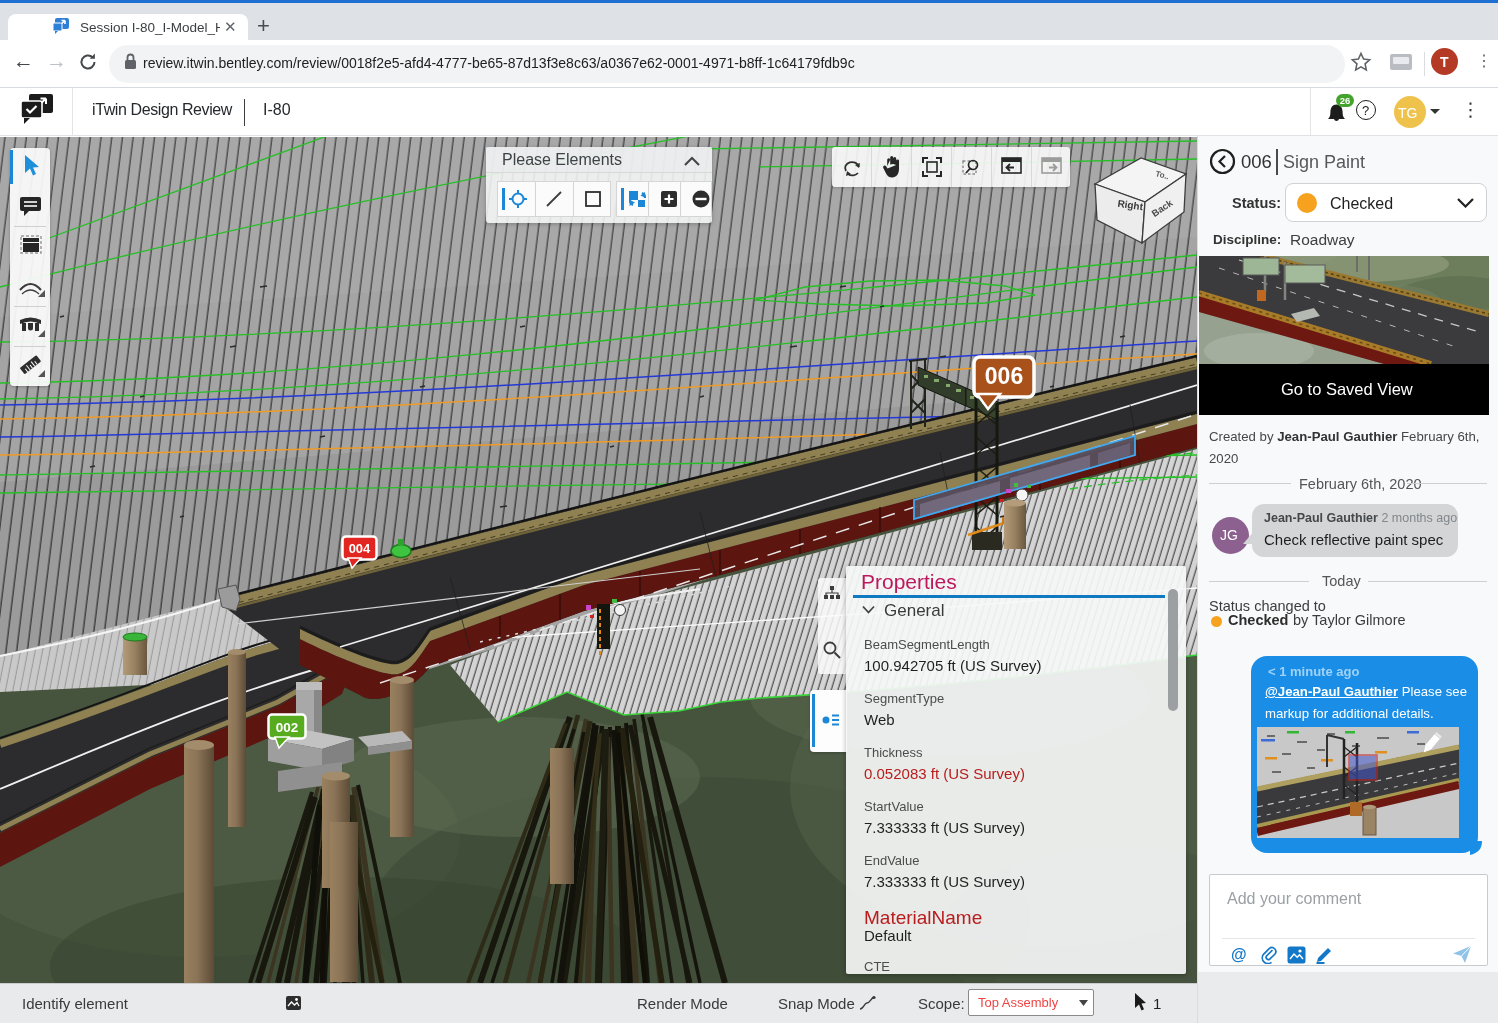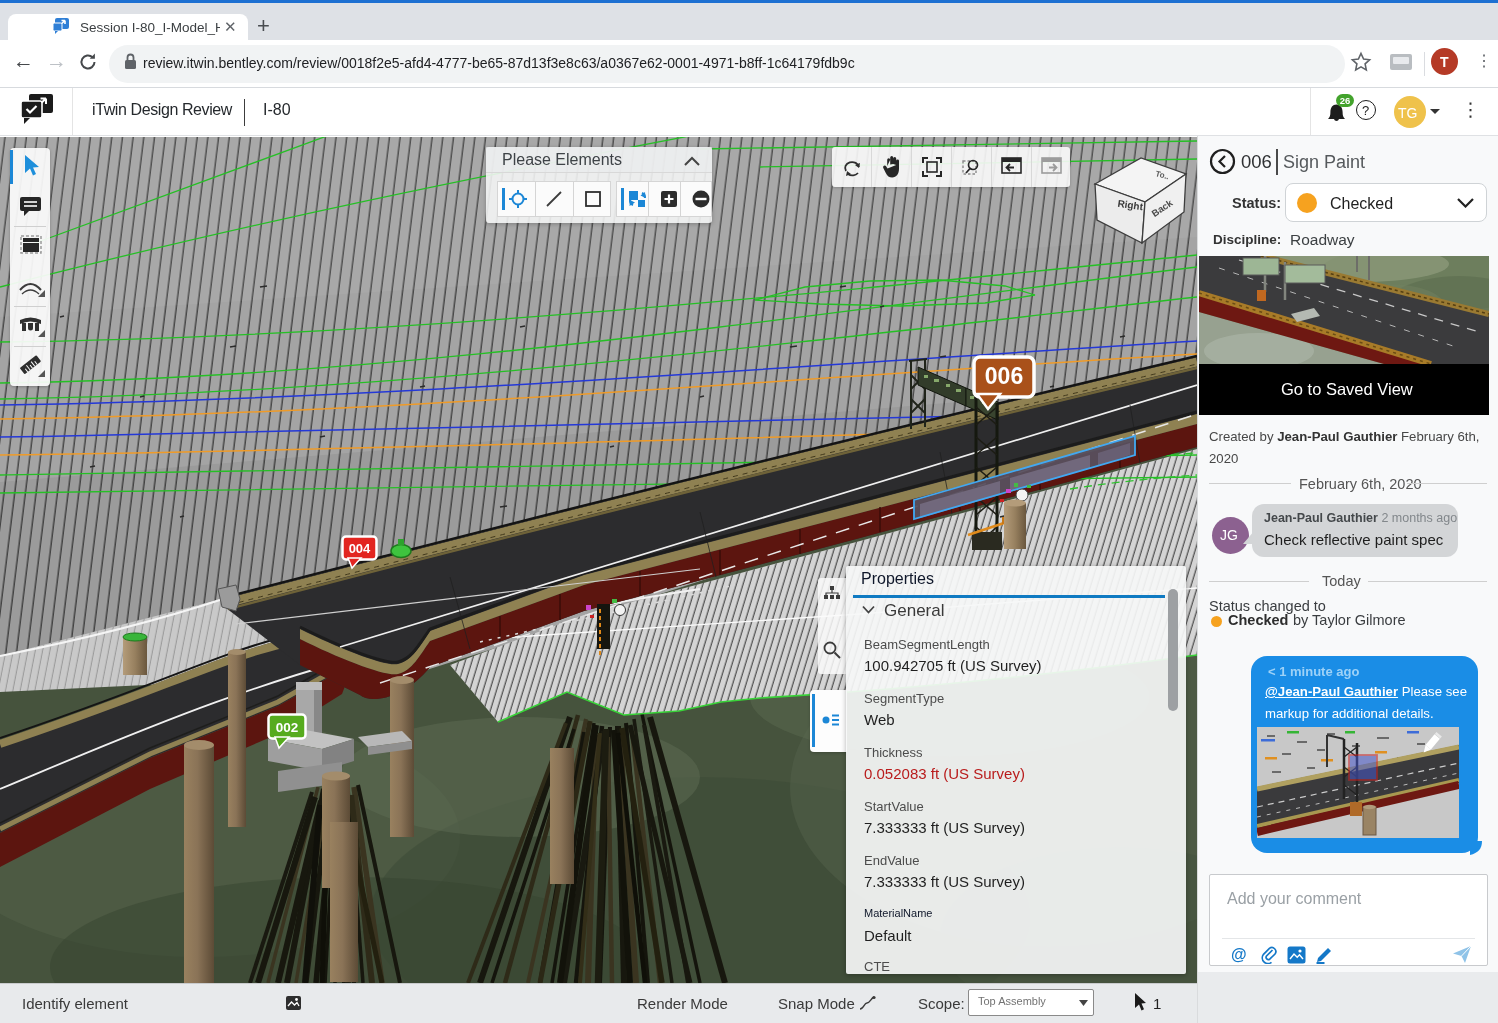--- a/index.html
+++ b/index.html
@@ -526,57 +526,57 @@
 <div class="ab" style="left:812px;top:694px;width:3px;height:53px;background:#1c87d6"></div>
 <svg class="ab" style="left:822px;top:712px" width="18" height="16" viewBox="0 0 18 16">
 <circle cx="4" cy="8" r="3.5" fill="#1c87d6"></circle>
 <g stroke="#1c87d6" stroke-width="2">
       <line x1="10" y1="3.5" x2="17" y2="3.5"></line>
       <line x1="10" y1="8" x2="17" y2="8"></line>
       <line x1="10" y1="12.5" x2="17" y2="12.5"></line>
     </g>
 </svg>
 <div class="ab" style="left:846px;top:566px;width:340px;height:408px;background:rgba(246,247,247,0.92);border-radius:2px;box-shadow:0 1px 5px rgba(0,0,0,0.3)"></div>
-<div class="tx" style="left:861px;top:570px;font-size:16px;color:#0f172a">Properties</div>
+<div class="tx" style="left:861px;top:570px;font-size:21px;color:#be185d">Properties</div>
 <div class="ab" style="left:853px;top:595px;width:312px;height:2.5px;background:#0f7ac2"></div>
 <div class="ab" style="left:1168px;top:589px;width:10px;height:122px;background:#9da0a3;border-radius:5px"></div>
 <svg class="ab" style="left:862px;top:605px" width="13" height="9" viewBox="0 0 13 9">
     <path d="M1 1.5 L6.5 7.5 L12 1.5" fill="none" stroke="#444" stroke-width="1.8"></path>
   </svg>
 <div class="tx" style="left:884px;top:601px;font-size:17px;color:#3a3a3a">General</div>
 <div class="tx" style="left:864px;top:637px;font-size:13px;color:#4c4c4c">BeamSegmentLength</div>
 <div class="tx" style="left:864px;top:657px;font-size:15px;color:#1f1f1f">100.942705 ft (US Survey)</div>
 <div class="tx" style="left:864px;top:691px;font-size:13px;color:#4c4c4c">SegmentType</div>
 <div class="tx" style="left:864px;top:711px;font-size:15px;color:#1f1f1f">Web</div>
 <div class="tx" style="left:864px;top:745px;font-size:13px;color:#4c4c4c">Thickness</div>
 <div class="tx" style="left:864px;top:765px;font-size:15px;color:#b91c1c">0.052083 ft (US Survey)</div>
 <div class="tx" style="left:864px;top:799px;font-size:13px;color:#4c4c4c">StartValue</div>
 <div class="tx" style="left:864px;top:819px;font-size:15px;color:#1f1f1f">7.333333 ft (US Survey)</div>
 <div class="tx" style="left:864px;top:853px;font-size:13px;color:#4c4c4c">EndValue</div>
 <div class="tx" style="left:864px;top:873px;font-size:15px;color:#1f1f1f">7.333333 ft (US Survey)</div>
-<div class="tx" style="left:864px;top:907px;font-size:11px;color:#0f172a">MaterialName</div>
+<div class="tx" style="left:864px;top:907px;font-size:19px;color:#b91c1c">MaterialName</div>
 <div class="tx" style="left:864px;top:927px;font-size:15px;color:#1f1f1f">Default</div>
 <div class="tx" style="left:864px;top:959px;font-size:13px;color:#4c4c4c">CTE</div>
 
 <div class="ab" style="left:0;top:983px;width:1198px;height:40px;background:#e8eaec;border-top:1px solid #c9cbcd"></div>
 <div class="tx" style="left:22px;top:995px;font-size:15px;color:#3a3a3a">Identify element</div>
 <svg class="ab" style="left:285px;top:995px" width="17" height="16" viewBox="0 0 17 16">
 <rect x="1" y="1" width="15" height="14" rx="2" fill="#2e2e2e"></rect>
 <path d="M3 11 l3.5-4 3 3 2.5-2.5 2 3.5" stroke="#fff" stroke-width="1.3" fill="none"></path>
 <circle cx="11.5" cy="4.5" r="1.4" fill="#fff"></circle>
 </svg>
 <div class="tx" style="left:637px;top:995px;font-size:15px;color:#3a3a3a">Render Mode</div>
 <div class="tx" style="left:778px;top:995px;font-size:15px;color:#3a3a3a">Snap Mode</div>
 <svg class="ab" style="left:858px;top:995px" width="18" height="16" viewBox="0 0 18 16">
 <path d="M2 14 C6 14 6 8 9 8 S13 3 16 2" fill="none" stroke="#3a3a3a" stroke-width="1.4"></path>
 <circle cx="16" cy="2.5" r="1.6" fill="#3a3a3a"></circle>
 </svg>
 <div class="tx" style="left:918px;top:995px;font-size:15px;color:#3a3a3a">Scope:</div>
 <div class="ab" style="left:968px;top:989px;width:126px;height:27px;background:#fff;border:1px solid #8a8a8a;border-radius:2px"></div>
-<div class="tx" style="left:978px;top:995px;font-size:11px;color:#737373">Top Assembly</div>
+<div class="tx" style="left:978px;top:995px;font-size:13px;color:#ef4444">Top Assembly</div>
 <svg class="ab" style="left:1079px;top:1000px" width="9" height="6">
     <polygon points="0,0 9,0 4.5,6" fill="#444"></polygon>
   </svg>
 <svg class="ab" style="left:1133px;top:992px" width="14" height="20" viewBox="0 0 14 20">
 <path d="M2 1 L2 16 L6 12.5 L8.5 18.5 L11 17.3 L8.5 11.5 L13 11 Z" fill="#1a1a1a"></path>
 </svg>
 <div class="tx" style="left:1153px;top:995px;font-size:15px;color:#222">1</div>
 
 <div class="ab" style="left:1197px;top:136px;width:301px;height:887px;background:#f8f9fa;border-left:1px solid #d9dbdd"></div>
 <svg class="ab" style="left:1209px;top:148px" width="27" height="27" viewBox="0 0 27 27">

